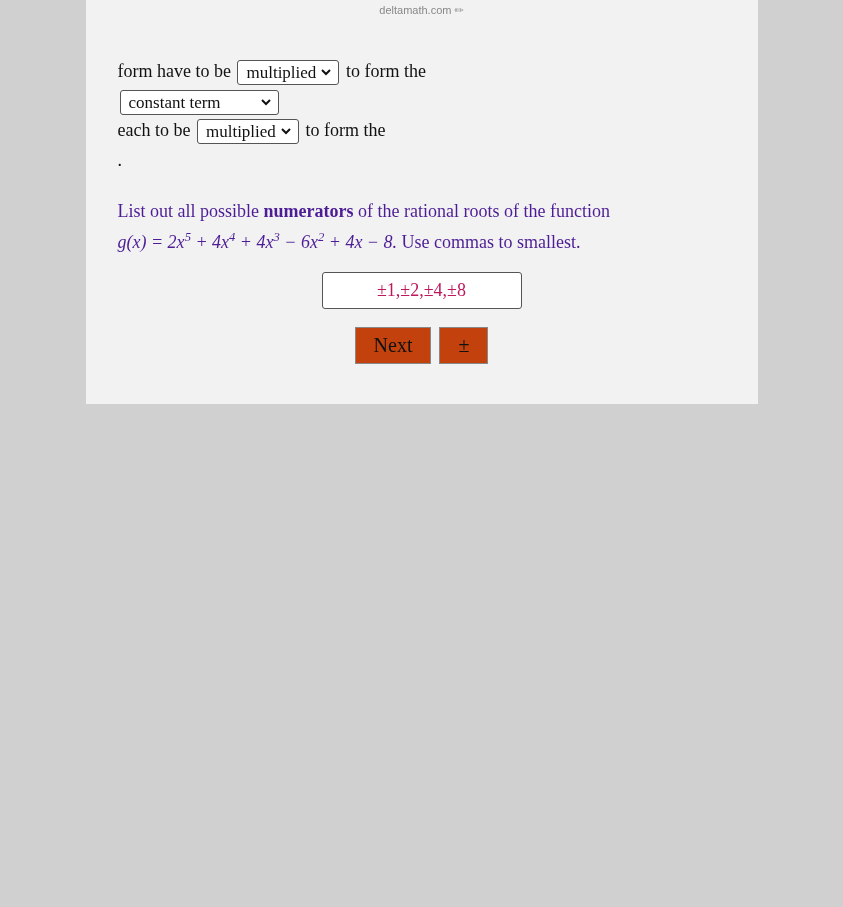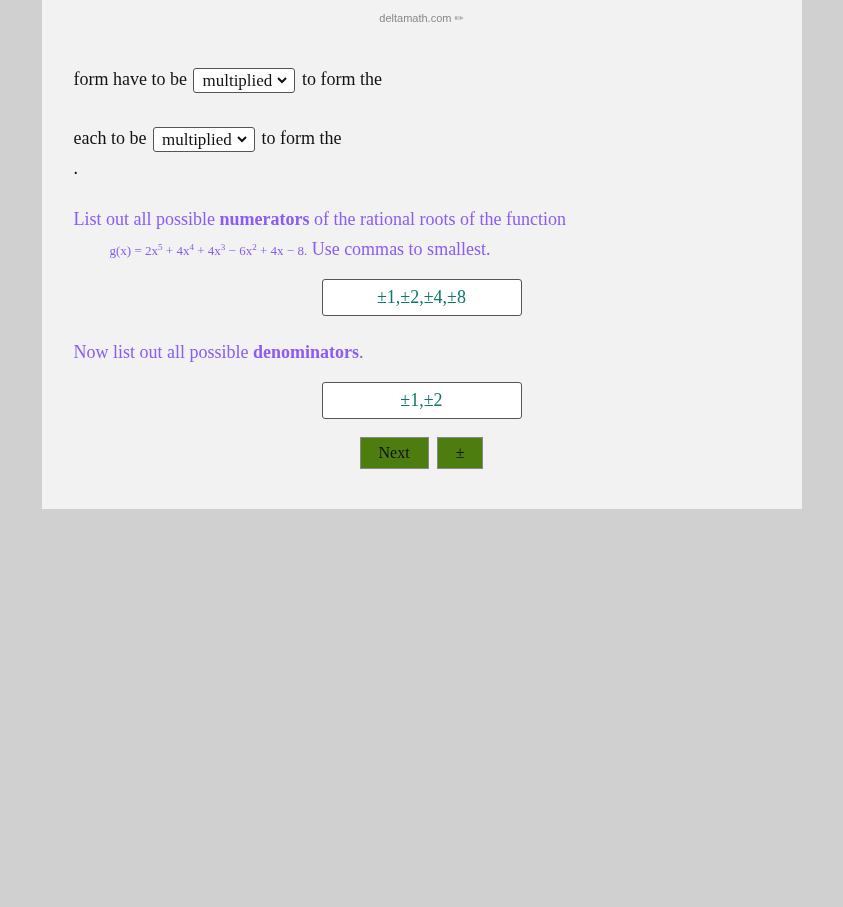--- a/index.html
+++ b/index.html
@@ -9,23 +9,23 @@
       font-family: Georgia, 'Times New Roman', serif;
       display: flex;
       justify-content: center;
       align-items: flex-start;
       min-height: 907px;
       width: 843px;
     }
 
     .page-wrapper {
       background: #f2f2f2;
-      width: 760px;
+      width: 672px;
       margin: 0 auto;
-      padding: 12px 32px 40px 32px;
+      padding: 4px 32px 40px 32px;
       position: relative;
     }
 
     .site-label {
       text-align: center;
       font-size: 11px;
       color: #888;
       font-family: Arial, sans-serif;
       margin-bottom: 10px;
     }
@@ -60,42 +60,42 @@
       padding-right: 2px;
     }
 
     .question-block {
       margin-top: 22px;
     }
 
     .question-text {
       font-size: 18px;
       line-height: 1.65;
-      color: #8b5cf6;
+      color: #4c1d95;
     }
 
     .math-expression {
-      font-size: 13px;
-      margin-left: 36px;
+      font-style: italic;
+      font-size: 18px;
     }
 
     .answer-box-wrapper {
       display: flex;
       justify-content: center;
       margin: 14px 0 18px 0;
     }
 
     .answer-box {
       border: 1.5px solid #555;
       border-radius: 3px;
       padding: 7px 28px;
       background: #fff;
       font-size: 18px;
       font-family: Georgia, serif;
-      color: #0f766e;
+      color: #be185d;
       min-width: 200px;
       text-align: center;
     }
 
     .answer-input {
       border: 1.5px solid #aaa;
       border-radius: 3px;
       padding: 7px 12px;
       background: #fff;
       font-size: 18px;
@@ -109,24 +109,24 @@
 
     .bottom-buttons {
       display: flex;
       justify-content: center;
       gap: 8px;
       margin-top: 18px;
     }
 
     .btn {
       border: 1.5px solid #888;
-      background: #4d7c0f;
+      background: #c2410c;
       border-radius: 0;
       padding: 6px 18px;
-      font-size: 16px;
+      font-size: 20px;
       font-family: Georgia, serif;
       cursor: pointer;
       color: #111;
     }
 
     sup {
       font-size: 0.7em;
     }
   </style>
 </head>
@@ -139,20 +139,26 @@
     <br>
     <span>form have to be</span>
     <span class="inline-select-wrapper">
       <select>
         <option>multiplied</option>
         <option>divided</option>
         <option>added</option>
       </select>
     </span>
     <span>to form the</span><br>
+    <span class="inline-select-wrapper">
+      <select>
+        <option>constant term</option>
+        <option>leading coefficient</option>
+      </select>
+    </span>
     <br>
     <span>each to be</span>
     <span class="inline-select-wrapper">
       <select>
         <option>multiplied</option>
         <option>divided</option>
         <option>added</option>
       </select>
     </span>
     <span>to form the</span><br>
@@ -165,28 +171,19 @@
       <span class="bold">numerators</span>
       <span>of the rational roots of the function</span><br>
       <span class="math-expression">g(x) = 2x<sup>5</sup> + 4x<sup>4</sup> + 4x<sup>3</sup> − 6x<sup>2</sup> + 4x − 8.</span>
       <span>Use commas to smallest.</span>
     </div>
     <div class="answer-box-wrapper">
       <div class="answer-box">±1,±2,±4,±8</div>
     </div>
   </div>
 
-  <div class="question-block">
-    <div class="question-text">
-      <span>Now list out all possible</span>
-      <span class="bold">denominators</span><span>.</span>
-    </div>
-    <div class="answer-box-wrapper">
-      <div class="answer-box">±1,±2</div>
-    </div>
-  </div>
 
 
   <div class="bottom-buttons">
     <button class="btn">Next</button>
     <button class="btn">±</button>
   </div>
 </div>
 
 </body></html>

